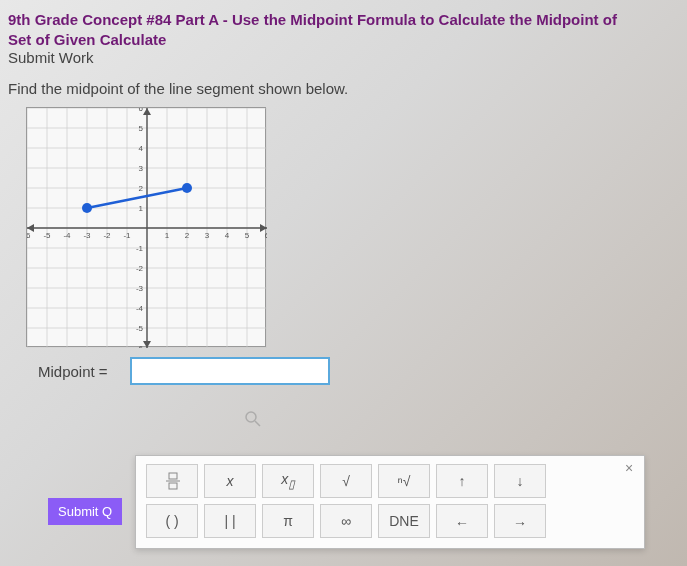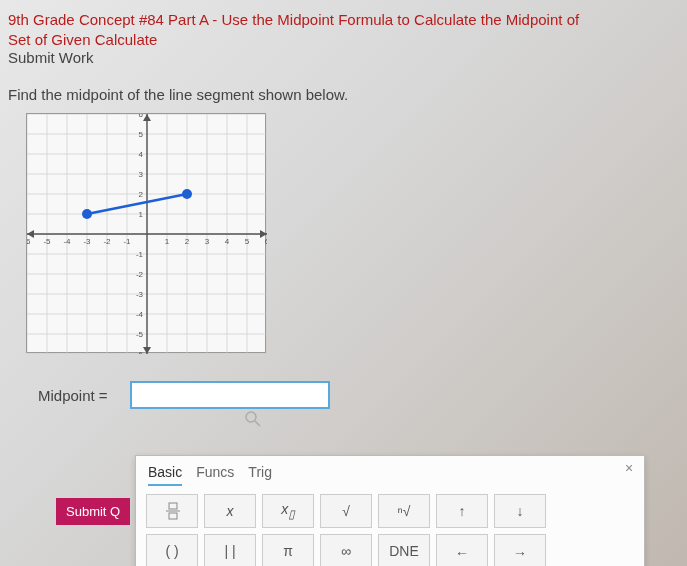--- a/index.html
+++ b/index.html
@@ -8,43 +8,43 @@
   height: 566px;
   background: linear-gradient(135deg, #e8e8e8 0%, #d8d8d8 40%, #c0b8b0 100%);
   font-family: Arial, sans-serif;
   color: #333;
   overflow: hidden;
   position: relative;
 }
 .content { padding: 10px 8px; }
 .title {
   font-size: 15px;
-  font-weight: normal;
-  color: #b91c1c;
+  font-weight: bold;
+  color: #701a75;
   line-height: 1.3;
 }
 .submit-work {
   font-size: 15px;
   color: #444;
 }
 .question {
-  margin-top: 20px;
+  margin-top: 14px;
   font-size: 15px;
   color: #444;
 }
 .graph-box {
   margin-top: 10px;
   margin-left: 18px;
   width: 240px;
   height: 240px;
   background: #f8f8f8;
   border: 1px solid #999;
 }
 .answer-row {
-  margin-top: 28px;
+  margin-top: 10px;
   margin-left: 30px;
   display: flex;
   align-items: center;
   gap: 22px;
 }
 .answer-label {
   font-size: 15px;
   color: #444;
 }
 .answer-input {
@@ -96,23 +96,23 @@
   display: flex;
   align-items: center;
   justify-content: center;
   font-size: 14px;
   color: #555;
   cursor: pointer;
 }
 .key svg { width: 22px; height: 22px; }
 .submit-btn {
   position: absolute;
-  left: 56px;
+  left: 48px;
   top: 498px;
-  background: #be185d;
+  background: #8b5cf6;
   color: #fff;
   padding: 6px 10px;
   font-size: 13px;
   border: none;
   cursor: pointer;
 }
 .zoom-icon {
   position: absolute;
   left: 244px;
   top: 410px;
@@ -199,25 +199,20 @@
   <div class="answer-row">
     <span class="answer-label">Midpoint =</span>
     <input class="answer-input" value="" style="">
   </div>
 </div>
 
 <button class="submit-btn">Submit Q</button>
 
 <div class="keypad-panel">
   <div class="close-x">×</div>
-  <div class="tabs">
-    <div class="tab active">Basic</div>
-    <div class="tab">Funcs</div>
-    <div class="tab">Trig</div>
-  </div>
   <div class="key-grid">
     <div class="key">
       <svg>
           <rect x="8" y="3" width="8" height="6" fill="none" stroke="#888"></rect>
           <line x1="5" y1="11" x2="19" y2="11" stroke="#888"></line>
           <rect x="8" y="13" width="8" height="6" fill="none" stroke="#888"></rect>
         </svg>
     </div>
     <div class="key">
         <span style="font-style:italic">x</span>

